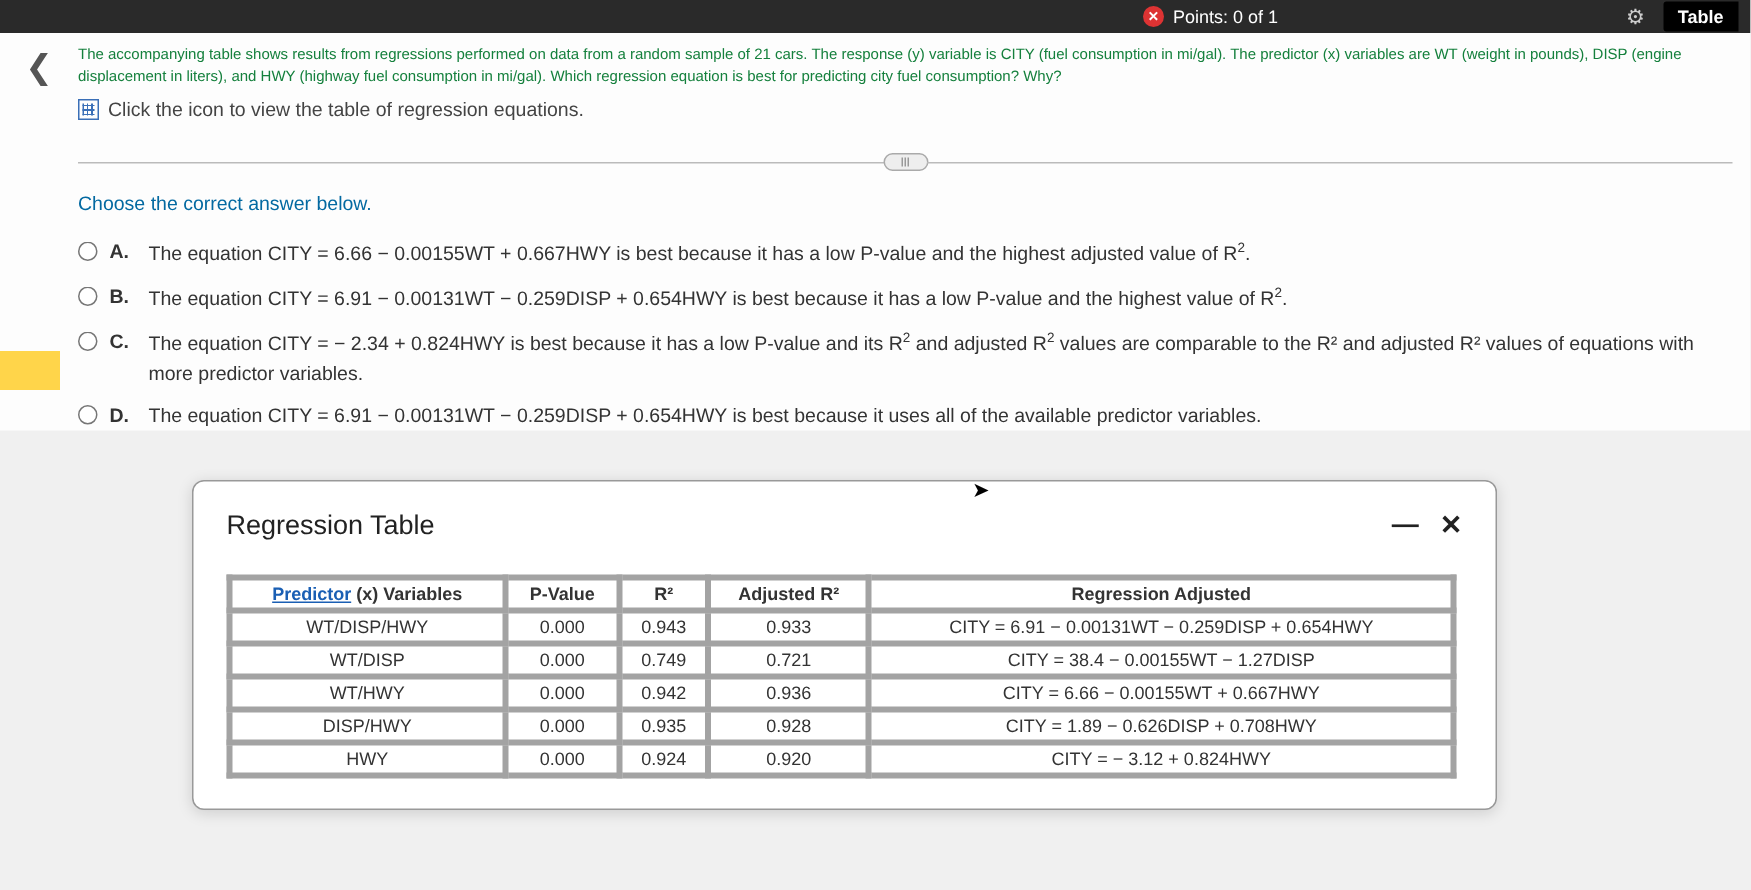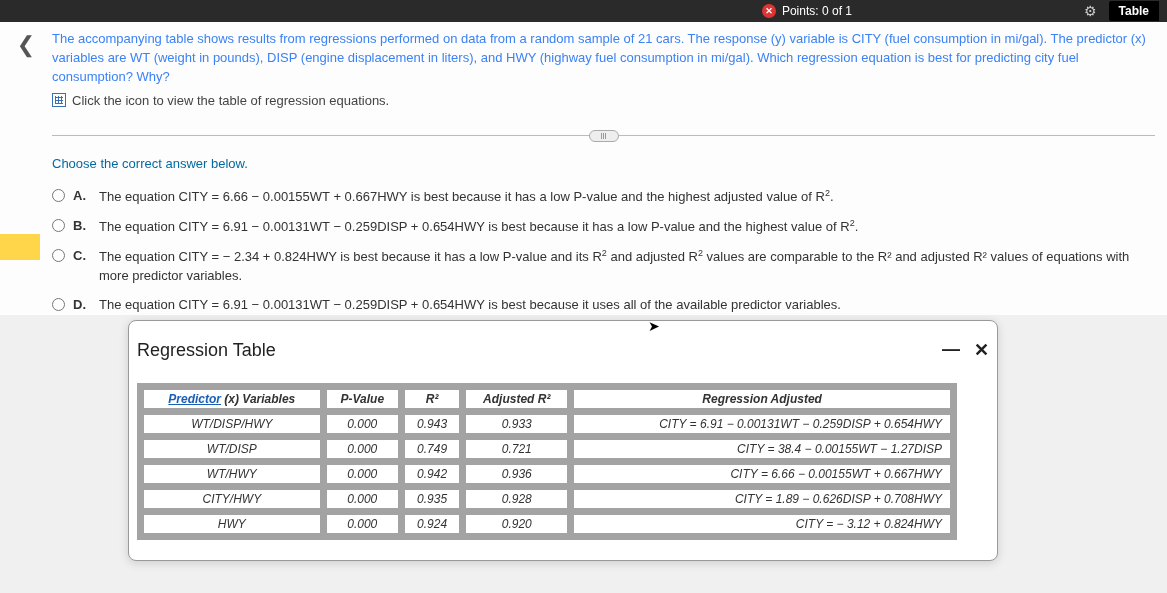--- a/index.html
+++ b/index.html
@@ -7,45 +7,45 @@
   .topbar { background: #2a2a2a; color: #fff; height: 22px; display: flex; align-items: center; justify-content: flex-end; padding: 0 8px; gap: 12px; font-size: 12px; }
   .points { display: flex; align-items: center; gap: 6px; margin-right: 220px; }
   .red-circle { width: 14px; height: 14px; border-radius: 50%; background: #d33; display: inline-flex; align-items: center; justify-content: center; color:#fff; font-size:9px; font-weight:bold; }
   .gear { color:#ccc; font-size:14px; }
   .save-btn { background:#000; color:#fff; padding:3px 10px; font-weight:bold; border-radius:2px 0 0 2px; }
   .main { display:flex; background:#fdfdfd; }
   .left-col { width:52px; flex:none; display:flex; flex-direction:column; align-items:center; padding-top:10px; position:relative;}
   .back-icon { font-size:22px; color:#555; }
   .yellow-mark { position:absolute; left:0; top:212px; width:40px; height:26px; background:#ffd54a; }
   .content { flex:1; padding:8px 12px 0 0; position:relative;}
-  .prompt { font-size:13px; color:#3b82f6; line-height:1.45; }
-  .view-table { margin-top:6px; display:flex; gap:6px; color:#444; font-size:13px;}
+  .prompt { font-size:10px; color:#15803d; line-height:1.45; }
+  .view-table { margin-top:6px; display:flex; align-items:center; gap:6px; color:#444; font-size:13px;}
   .table-icon { width:14px; height:14px; border:1px solid #3a6fb7; display:inline-flex; align-items:center; justify-content:center; }
   .table-icon-inner { width:8px; height:8px; background: repeating-linear-gradient(0deg,#3a6fb7 0 1px,transparent 1px 3px), repeating-linear-gradient(90deg,#3a6fb7 0 1px,transparent 1px 3px);}
   .divider-wrap { display:flex; align-items:center; margin:22px 0 14px; }
   .divider { flex:1; height:1px; background:#bbb; }
   .handle { width:30px; height:12px; border:1px solid #aaa; border-radius:6px; background:#eee; margin:0 -1px; display:flex; align-items:center; justify-content:center; gap:1px;}
   .handle span{width:1px;height:6px;background:#999;}
   .choose { font-size:13px; color:#0369a1; margin-bottom:16px;}
   .options { display:flex; flex-direction:column; gap:10px; }
   .opt { display:flex; gap:8px; align-items:flex-start; font-size:13px; color:#333; line-height:1.45;}
   .opt input { margin-top:2px; flex:none;}
   .opt .lbl { flex:none; font-weight:bold; width:18px;}
   sup{font-size:9px;}
-  .modal { position:absolute; left:76px; top:298px; width:870px; background:#fff; border:1px solid #999; border-radius:8px; box-shadow:0 2px 10px rgba(0,0,0,.15); padding:18px 8px 20px;}
+  .modal { position:absolute; left:76px; top:298px; width:870px; background:#fff; border:1px solid #999; border-radius:8px; box-shadow:0 2px 10px rgba(0,0,0,.15); padding:18px 22px 20px;}
   .modal-head { display:flex; justify-content:space-between; align-items:center; margin-bottom:22px;}
   .modal-title { font-size:18px; color:#222;}
   .modal-ctrl { display:flex; gap:14px; font-size:18px; color:#222;}
   .modal-ctrl span{font-weight:bold;}
   .reg-table { border:1px solid #888; border-collapse:collapse; width:820px; font-size:12px;}
-  .reg-table th, .reg-table td { border:7px solid #a3a3a3; padding:2px 6px; text-align:center; color:#333;font-style:italic;}
+  .reg-table th, .reg-table td { border:4px solid #a3a3a3; padding:2px 6px; text-align:center; color:#333;}
   .reg-table th { background:#fff; font-weight:bold;}
   .reg-table td.pred { text-align:center;}
   .reg-table .hdr-pred { color:#1a5fb4; text-decoration:underline; }
-  .reg-table td.eq { text-align:right; padding-left:8px; padding-right:8px;}
+  .reg-table td.eq { text-align:center; padding-left:8px; padding-right:8px;}
   .cursor { position:absolute; left:596px; top:296px; font-size:14px; color:#000;}
 </style>
 </head>
 <body>
 
 <div class="topbar">
   <div class="points">
     <span class="red-circle">✕</span>
     <span>Points: 0 of 1</span>
   </div>
@@ -136,21 +136,21 @@
               <td class="eq">CITY = 38.4 − 0.00155WT − 1.27DISP</td>
             </tr>
             <tr>
               <td class="pred">WT/HWY</td>
               <td>0.000</td>
               <td>0.942</td>
               <td>0.936</td>
               <td class="eq">CITY = 6.66 − 0.00155WT + 0.667HWY</td>
             </tr>
             <tr>
-              <td class="pred">CITY/HWY</td>
+              <td class="pred">DISP/HWY</td>
               <td>0.000</td>
               <td>0.935</td>
               <td>0.928</td>
               <td class="eq">CITY = 1.89 − 0.626DISP + 0.708HWY</td>
             </tr>
             <tr>
               <td class="pred">HWY</td>
               <td>0.000</td>
               <td>0.924</td>
               <td>0.920</td>

